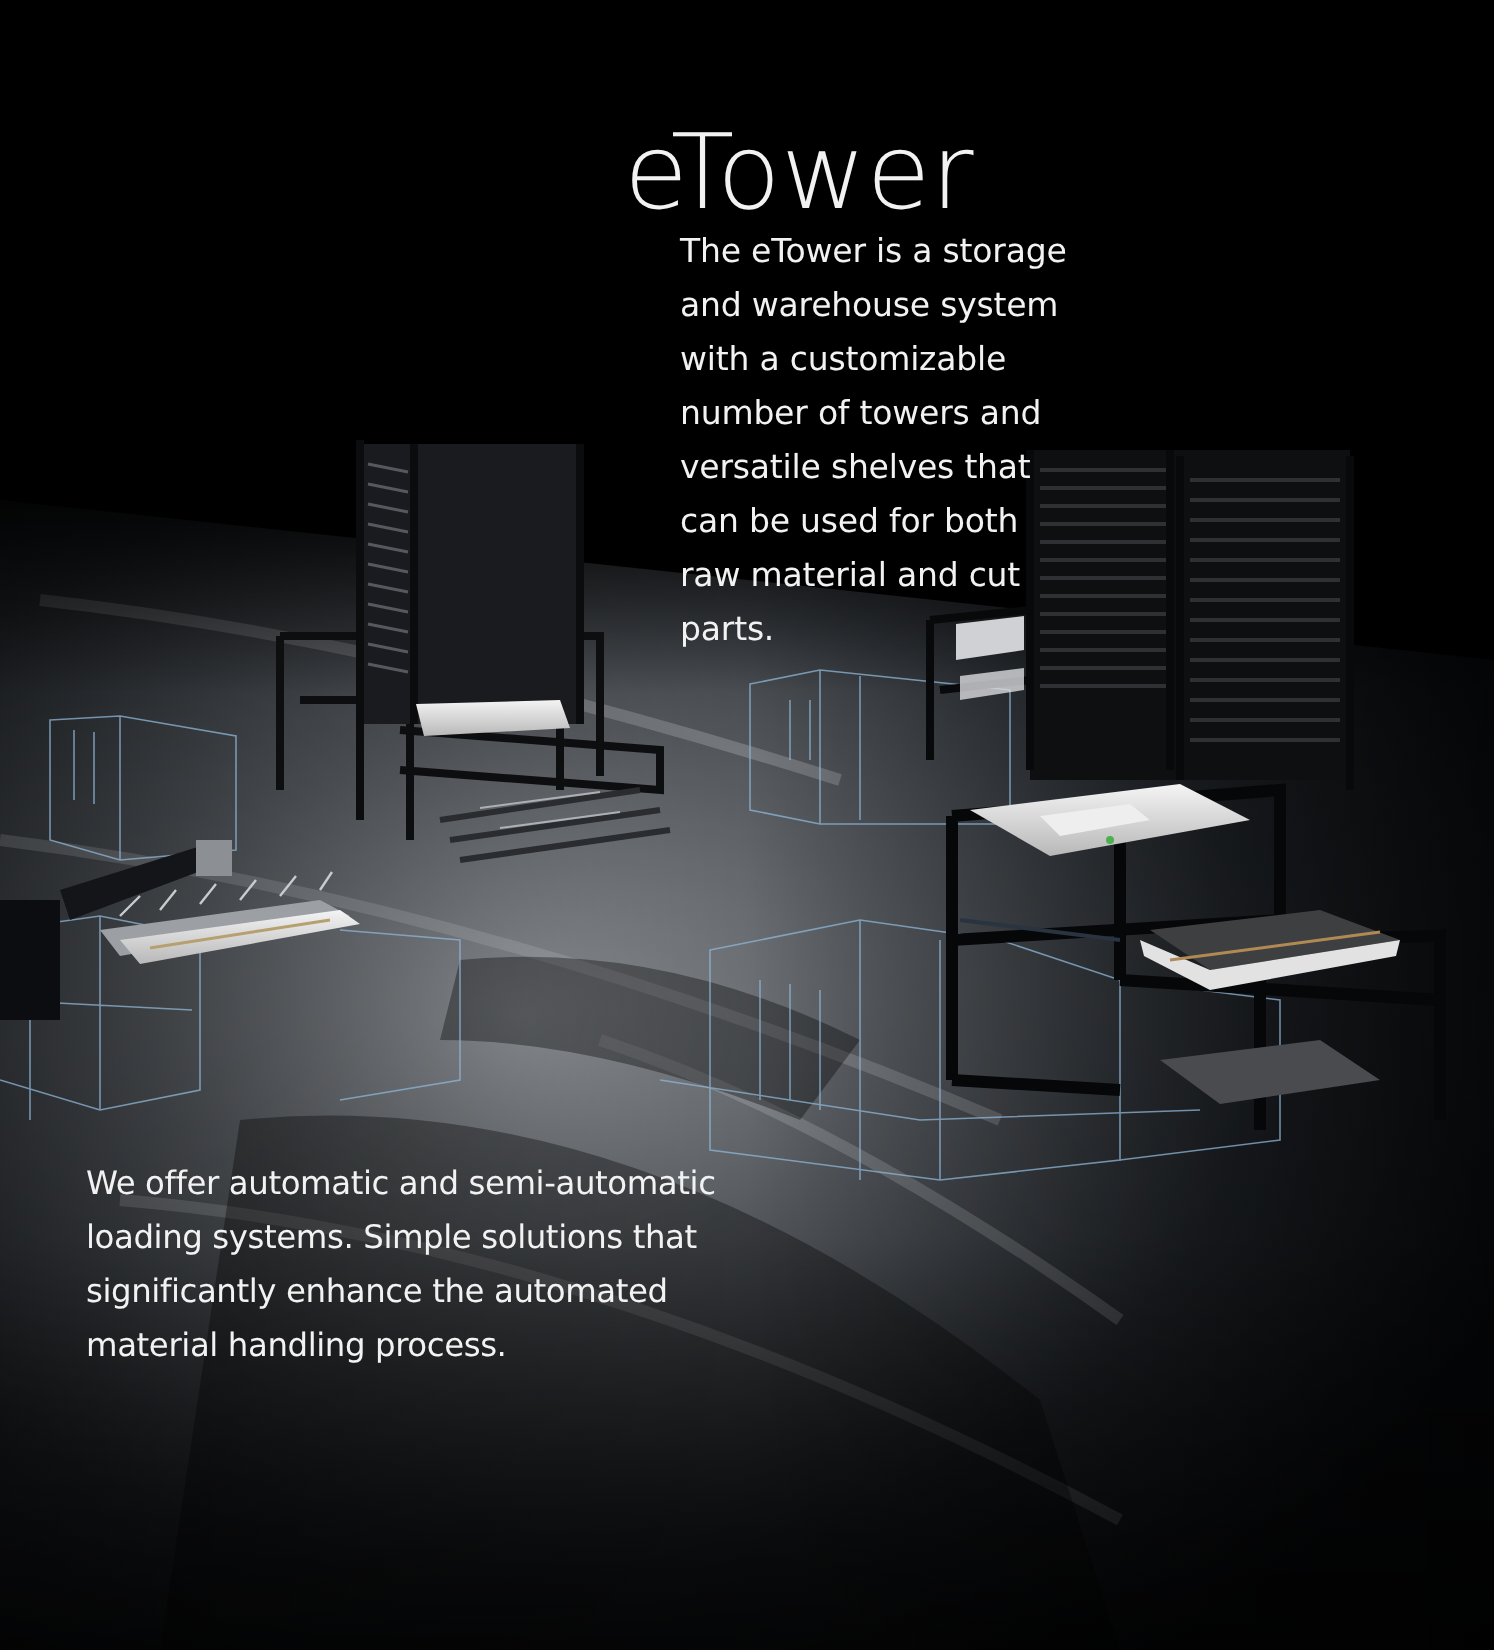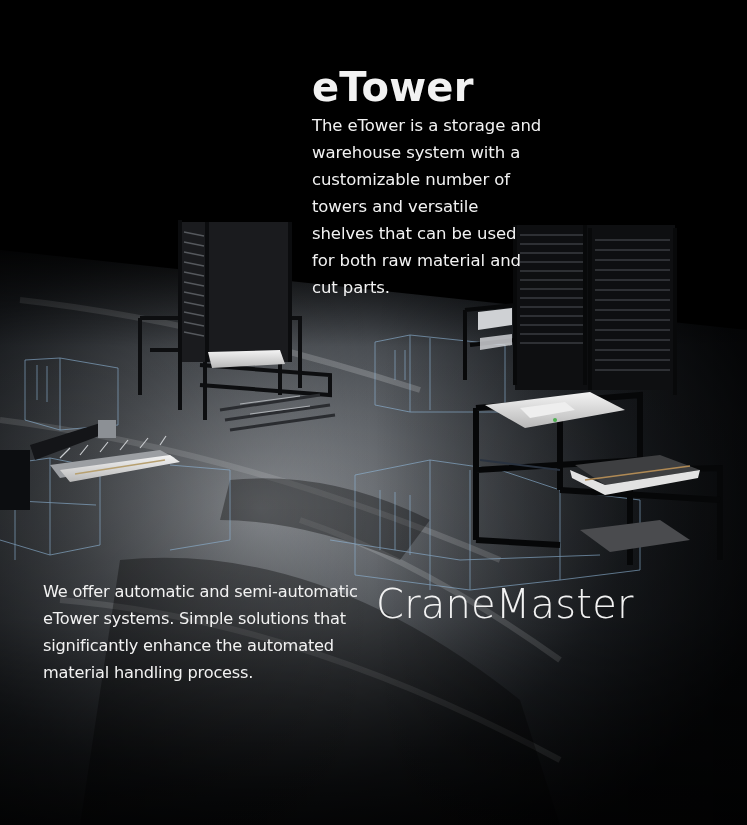--- a/index.html
+++ b/index.html
@@ -15,22 +15,22 @@
   .text-block h2 {
     margin: 0; font-weight: 300; letter-spacing: 0.2px;
     font-family: "DejaVu Sans", sans-serif;
   }
   .text-block p {
     margin: 0; font-weight: 400;
     font-family: "DejaVu Sans", sans-serif;
     font-size: 16.5px; line-height: 27px;
   }
   #etower { left: 312px; top: 62px; width: 230px; }
-  #etower h2 { font-size: 40px; line-height: 50px; font-weight: bold; }
-  #etower p { font-size: 16.5px; line-height: 27px; letter-spacing: -0.1px; }
+  #etower h2 { font-size: 52px; line-height: 50px; }
+  #etower p { font-size: 16.5px; line-height: 27px; letter-spacing: -0.1px; margin-left: 28px; }
   #loading { left: 43px; top: 578px; width: 320px; }
   #loading h2 { font-size: 40px; line-height: 52px; }
   #loading p { font-size: 16.2px; line-height: 27px; letter-spacing: -0.2px; }
   #cranemaster { left: 376px; top: 578px; width: 360px; }
   #cranemaster h2 { font-size: 40px; line-height: 52px; }
   #cranemaster p { font-size: 16.2px; line-height: 27px; letter-spacing: -0.2px; }
 </style>
 </head>
 <body>
 
@@ -222,18 +222,17 @@
     <rect x="0" y="450" width="30" height="60" fill="#0c0d10"></rect>
   </g>
 </svg>
 
 <div class="text-block" id="etower">
   <h2>eTower</h2>
   <p>The eTower is a storage and warehouse system with a customizable number of towers and versatile shelves that can be used for both raw material and cut parts.</p>
 </div>
 
 <div class="text-block" id="loading">
-  <p>We offer automatic and semi-automatic eTower systems. Simple solutions that significantly enhance the automated material handling process.</p>
+  <p>We offer automatic and semi-automatic loading systems. Simple solutions that significantly enhance the automated material handling process.</p>
 </div>
 
 <div class="text-block" id="cranemaster">
-  <h2>CraneMaster</h2>
 </div>
 
 </body></html>

